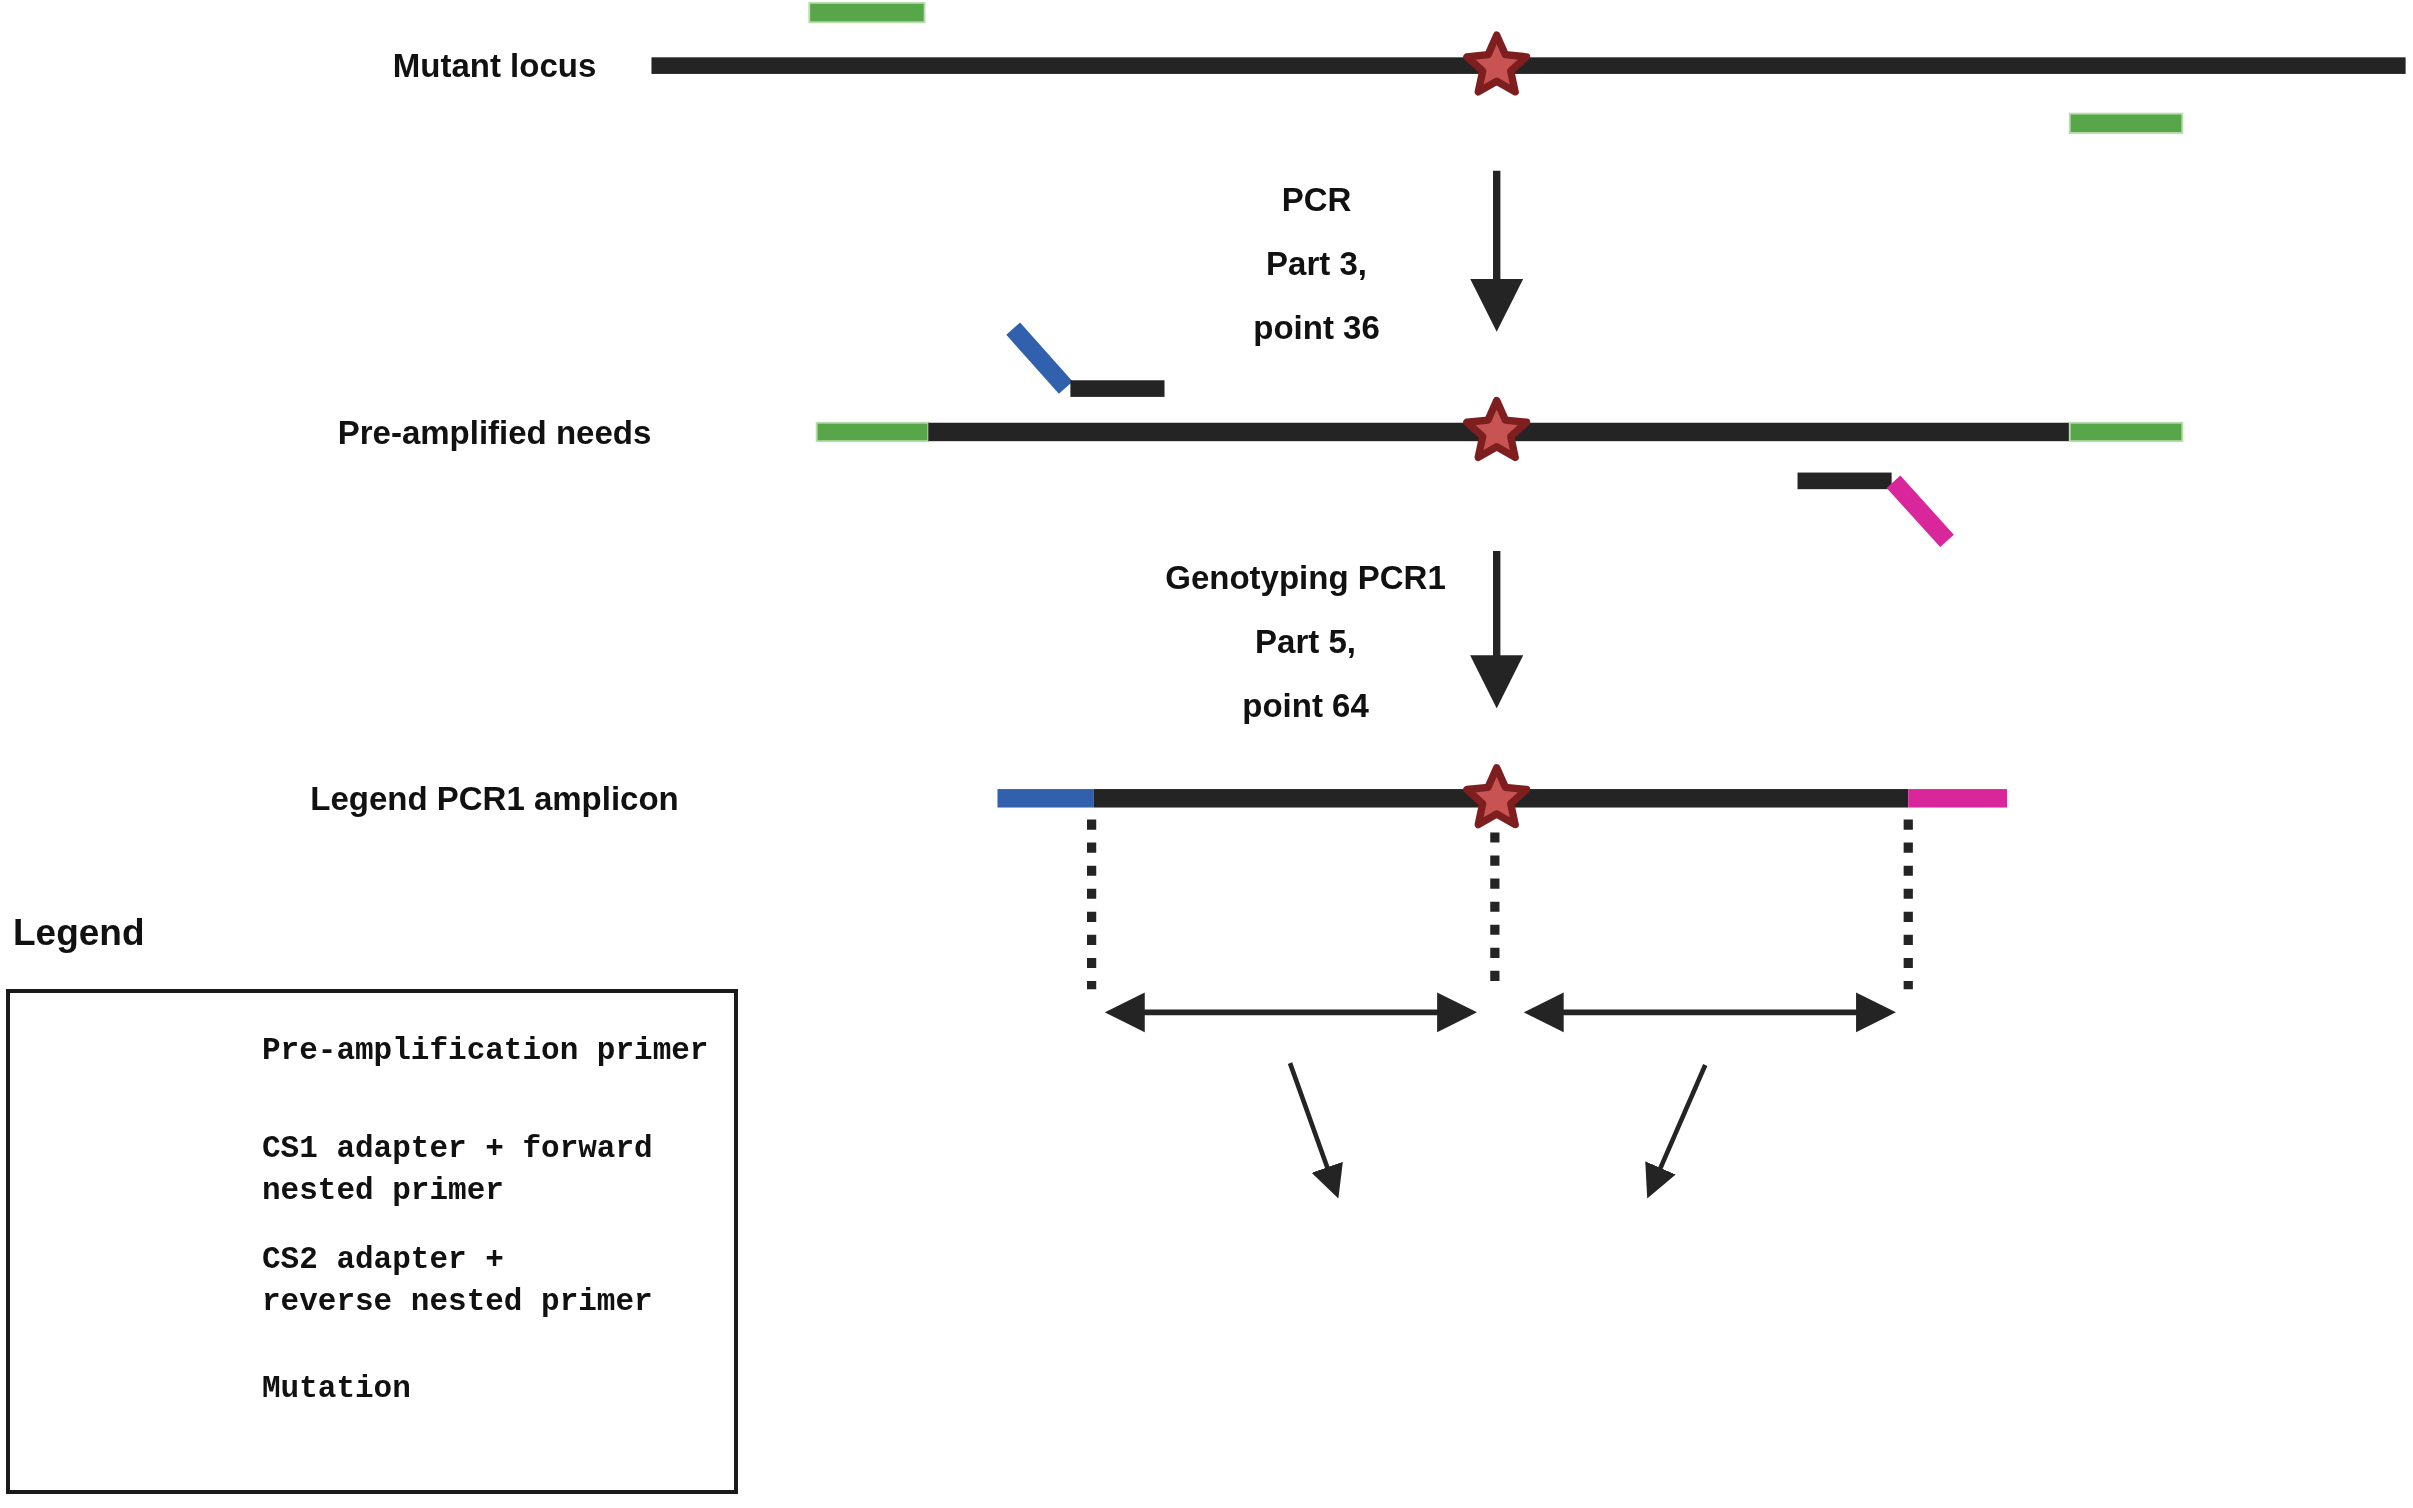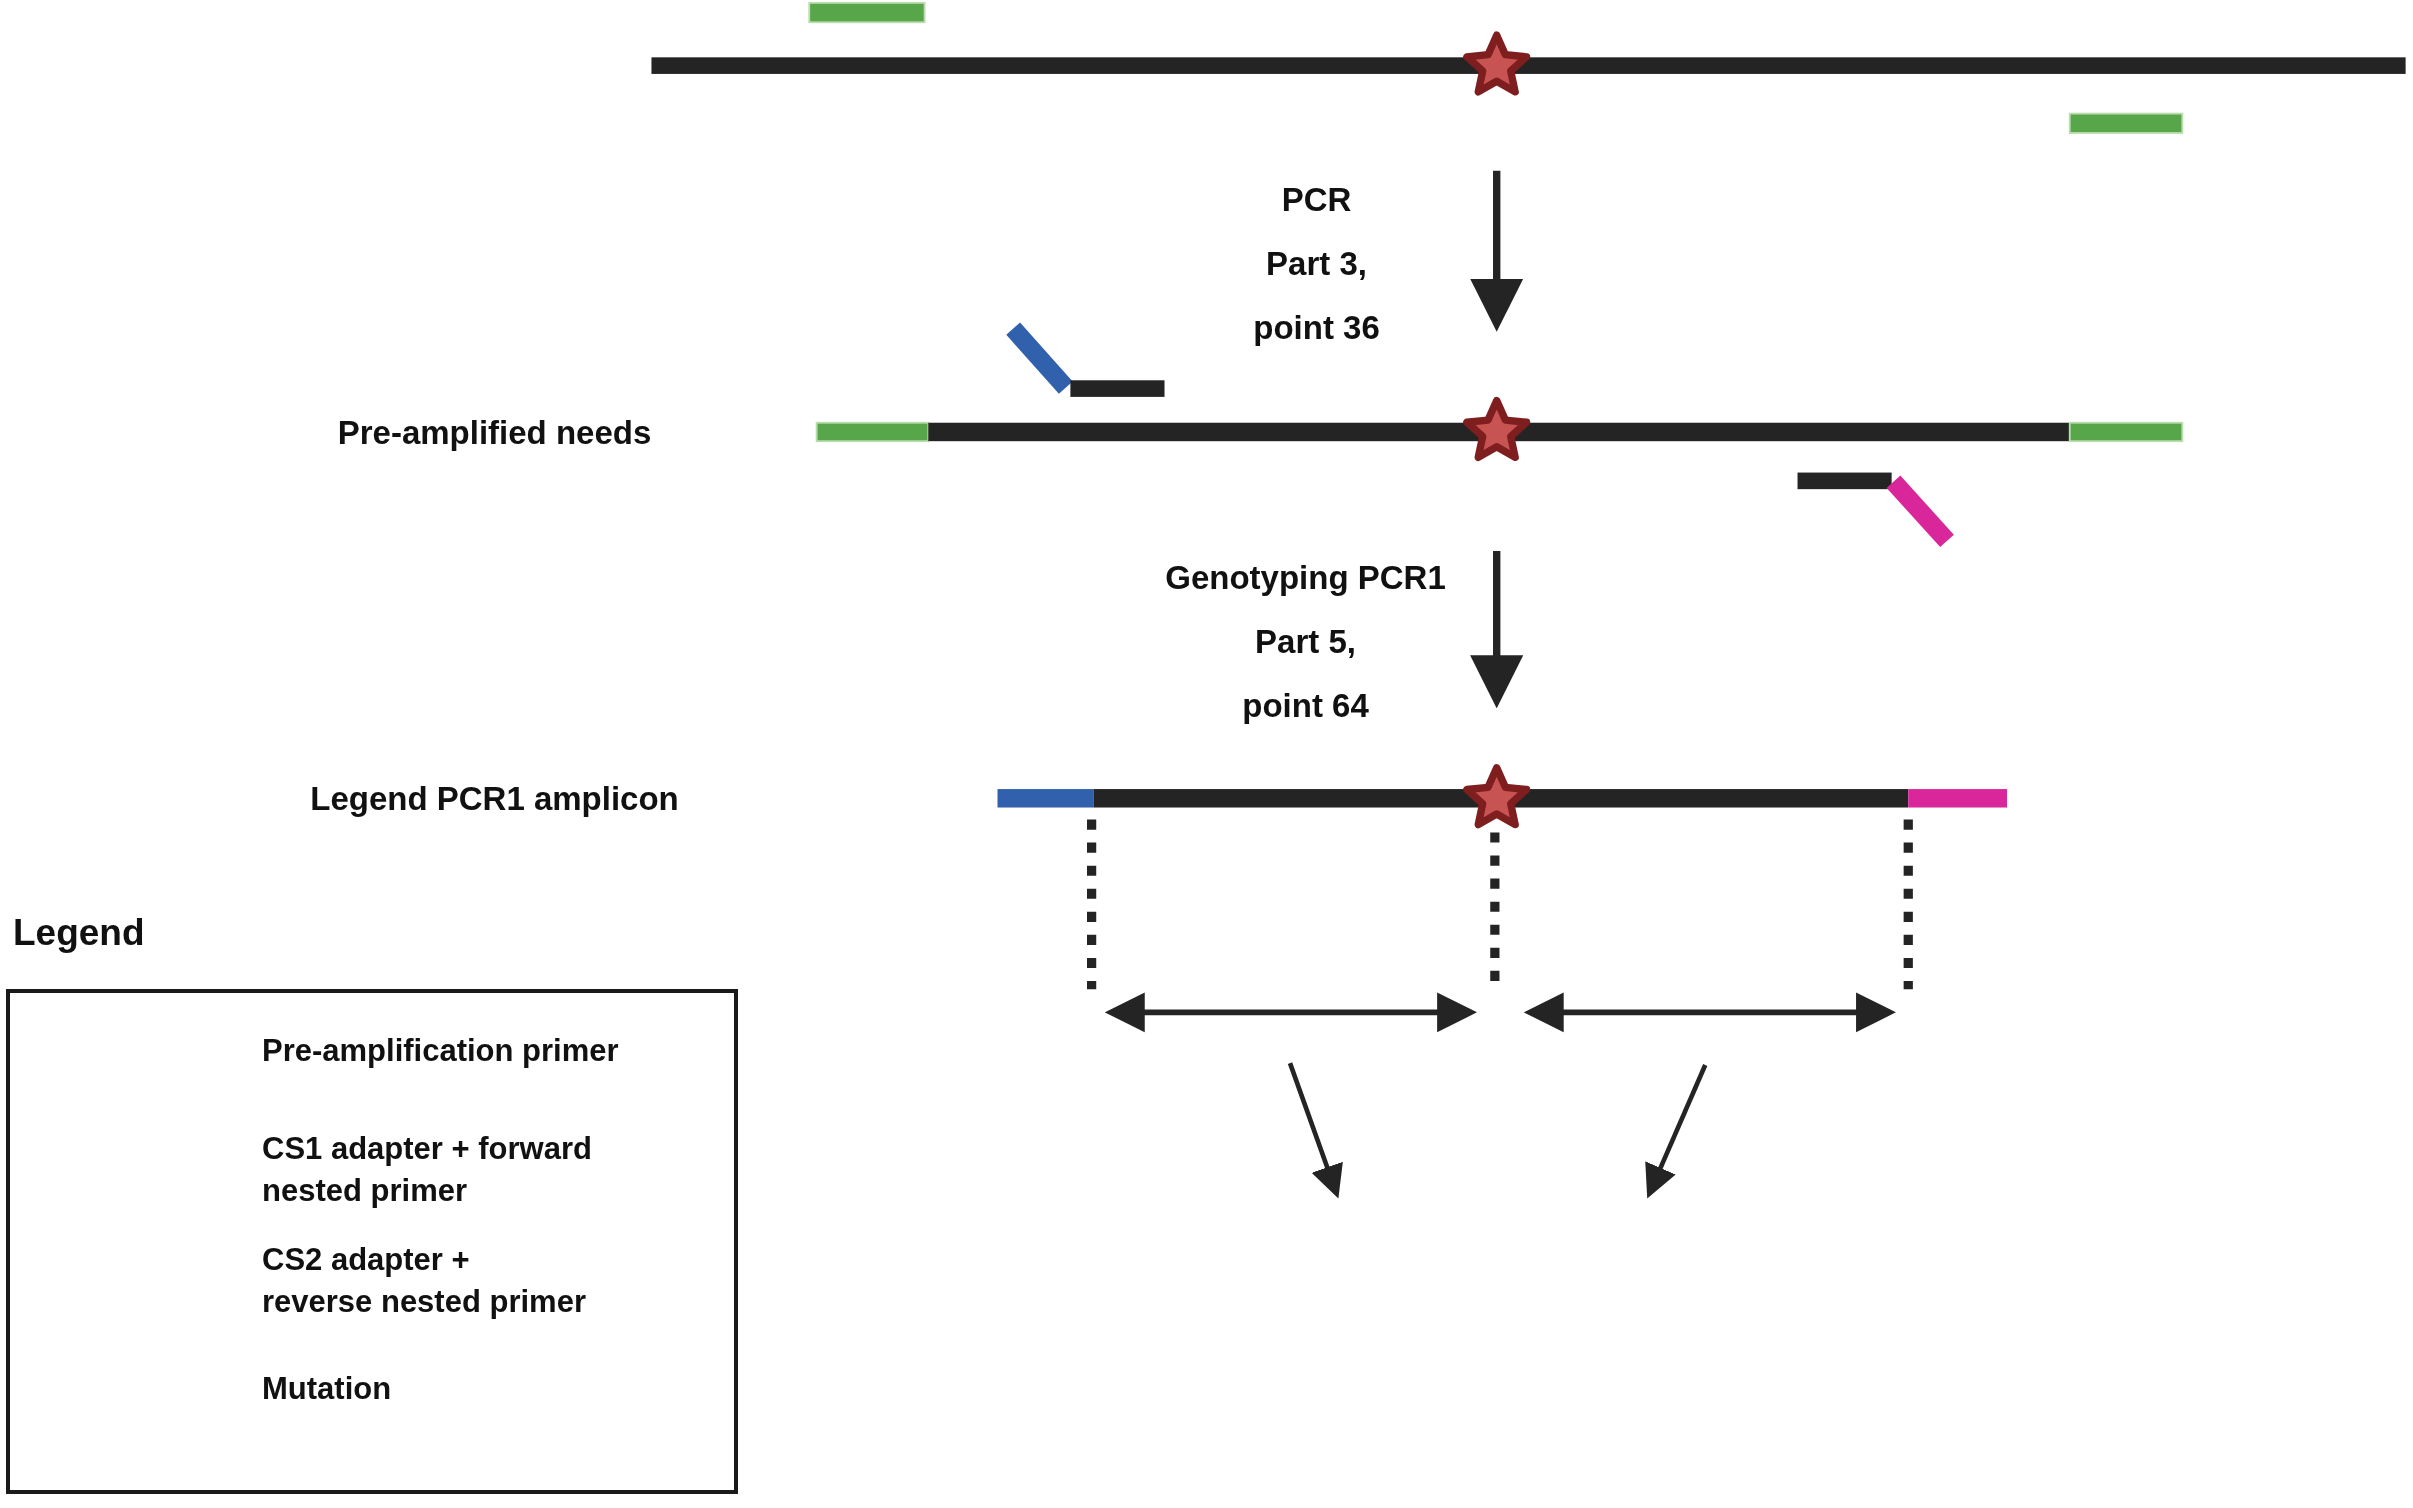--- a/index.html
+++ b/index.html
@@ -14,21 +14,21 @@
   .layer{position:absolute;left:0;top:0;}
   .lbl{
     position:absolute;
     font-weight:700;
     white-space:pre-line;
   }
   .row-label{font-size:33px;line-height:39px;text-align:center;}
   .step-label{font-size:33px;line-height:64px;text-align:center;}
   .note-label{font-size:32px;line-height:48px;text-align:center;}
   .legend-title{font-size:37px;line-height:41px;text-align:left;}
-  .legend-item-label{font-size:31px;line-height:42px;text-align:left;}
+  .legend-item-label{font-size:31px;line-height:42px;text-align:left;font-family:Liberation Mono, monospace;}
   .legend-box{
     position:absolute;
     left:5.5px;top:989px;width:724px;height:497px;
     border:4.6px solid #1a1a1a;
     background:#ffffff;
   }
   .star{stroke-width:8;stroke-linejoin:round;}
 </style>
 </head>
 <body>
@@ -78,20 +78,21 @@
     <use href="#star-shape" class="star" transform="translate(1622,866)" fill="#C85353" stroke="#7E1E1E"></use>
 
     <rect x="115" y="1126" width="123" height="21" stroke-width="2" fill="#57A74A" stroke="#BBDCAE"></rect>
     <line x1="72" y1="1208" x2="128" y2="1268" stroke-width="22" stroke="#3161AD"></line>
     <rect x="128" y="1258" width="110" height="21" fill="#242424"></rect>
     <line x1="72" y1="1332" x2="128" y2="1392" stroke-width="22" stroke="#D9279B"></line>
     <rect x="128" y="1382" width="110" height="21" fill="#242424"></rect>
     <use href="#star-shape" class="star" transform="translate(178,1502) scale(0.95)" fill="#C85353" stroke="#7E1E1E"></use>
   </svg>
 
+  <div class="lbl row-label" style="left:264px;top:46px;width:461px;">Mutant locus</div>
   <div class="lbl row-label" style="left:264px;top:413px;width:461px;">Pre-amplified needs</div>
   <div class="lbl row-label" style="left:264px;top:779px;width:461px;">Legend PCR1 amplicon</div>
 
   <div class="lbl step-label" style="left:1132px;top:168px;width:369px;">PCR
 Part 3,
 point 36</div>
   <div class="lbl step-label" style="left:1121px;top:546px;width:369px;">Genotyping PCR1
 Part 5,
 point 64</div>
 

